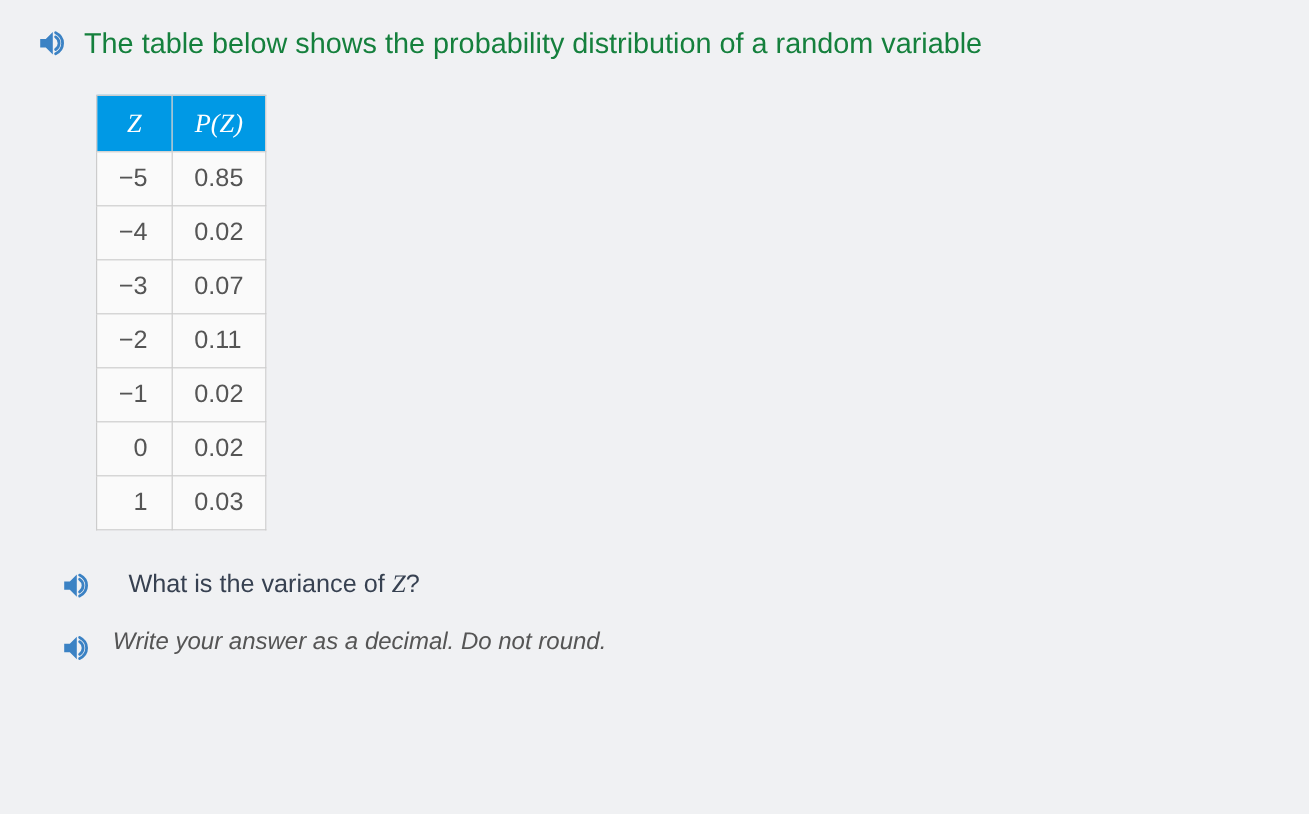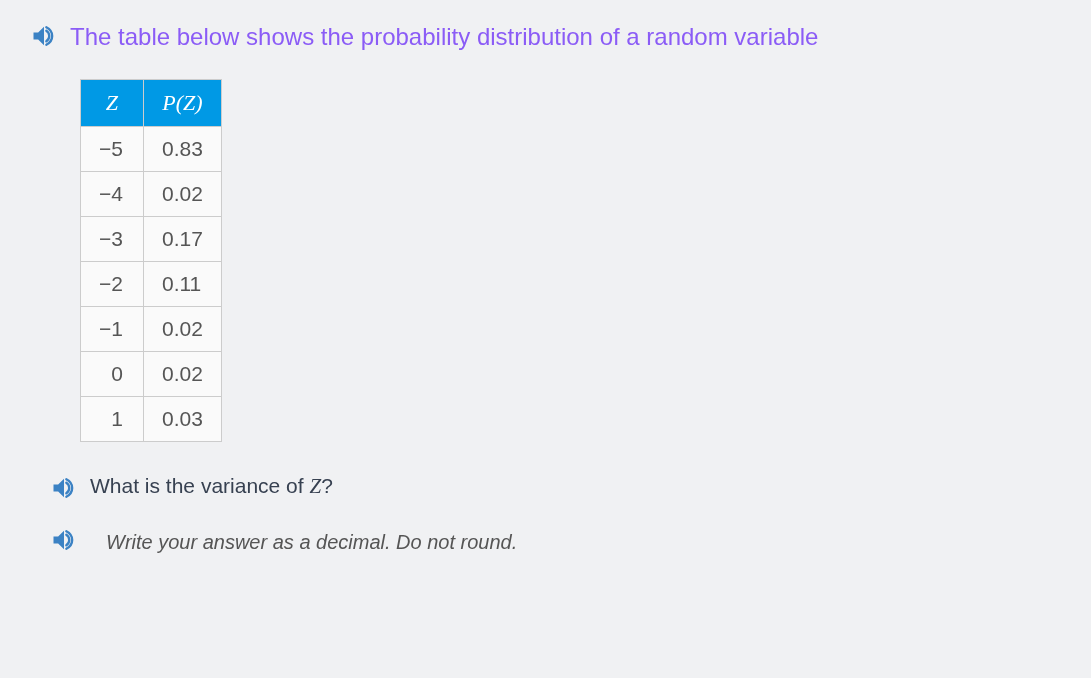--- a/index.html
+++ b/index.html
@@ -26,21 +26,21 @@
       flex-shrink: 0;
       width: 28px;
       height: 28px;
       margin-top: 2px;
     }
     .speaker-svg {
       fill: #0078d4;
     }
     .intro-text {
       font-size: 24px;
-      color: #8b5cf6;
+      color: #15803d;
       line-height: 1.4;
       white-space: nowrap;
       overflow: hidden;
     }
     .table-wrapper {
       margin-left: 50px;
       margin-bottom: 30px;
     }
     table {
       border-collapse: collapse;
@@ -75,36 +75,36 @@
       text-align: right;
       padding-right: 20px;
     }
     td:last-child {
       text-align: left;
       padding-left: 18px;
     }
     .question-row {
       display: flex;
       align-items: center;
-      gap: 12px;
+      gap: 29px;
       margin-left: 20px;
       margin-bottom: 22px;
     }
     .question-text {
       font-size: 21px;
       color: #374151;
     }
     .question-text .var {
       font-style: italic;
       font-family: "Times New Roman", serif;
     }
     .instruction-row {
       display: flex;
-      align-items: flex-end;
-      gap: 28px;
+      align-items: flex-start;
+      gap: 16px;
       margin-left: 20px;
     }
     .instruction-text {
       font-size: 20px;
       color: #555;
       font-style: italic;
     }
   </style>
 </head>
 <body>
@@ -124,29 +124,29 @@
   <table>
     <thead>
       <tr>
         <th>Z</th>
         <th>P(Z)</th>
       </tr>
     </thead>
     <tbody>
       <tr>
         <td>−5</td>
-        <td>0.83</td>
+        <td>0.85</td>
       </tr>
       <tr>
         <td>−4</td>
         <td>0.02</td>
       </tr>
       <tr>
         <td>−3</td>
-        <td>0.17</td>
+        <td>0.07</td>
       </tr>
       <tr>
         <td>−2</td>
         <td>0.11</td>
       </tr>
       <tr>
         <td>−1</td>
         <td>0.02</td>
       </tr>
       <tr>

